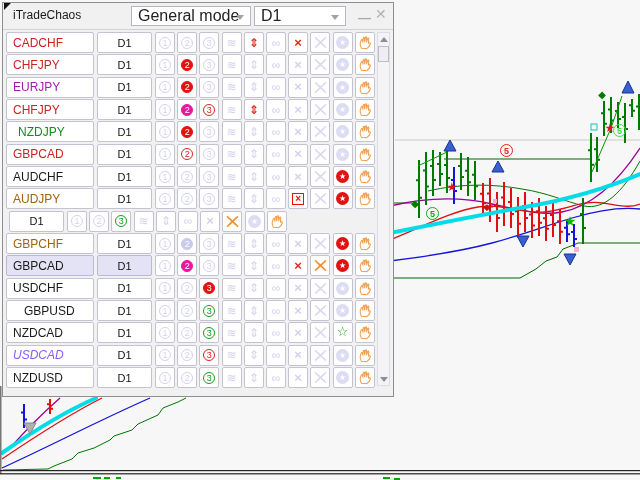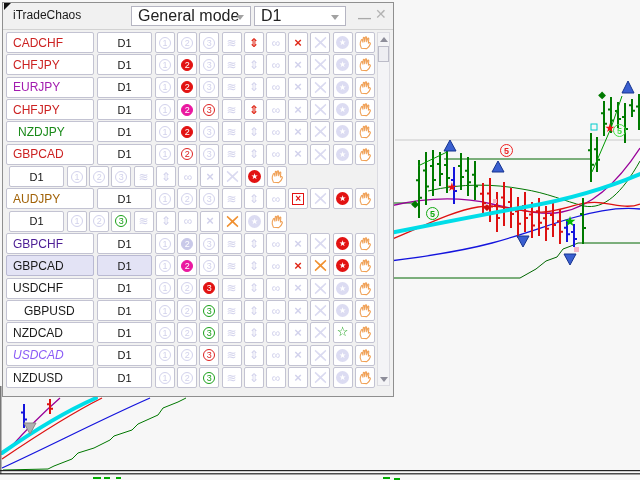--- a/index.html
+++ b/index.html
@@ -407,20 +407,21 @@
             <span class="sc">★</span>
           </span>
           <span class="cell ic on">
             <svg width="14" height="15" viewBox="0 0 14 15">
               <path d="M3.4 13.2 C2.3 11.2 1.8 9.2 2.3 7.6 L3.3 5 C3.6 4.4 4.4 4.6 4.5 5.2 L4.9 7.2 L5.3 2.8 C5.4 2.1 6.3 2.1 6.4 2.8 L6.7 6.6 L7.5 2.2 C7.6 1.5 8.5 1.6 8.5 2.3 L8.7 6.7 L9.8 3.4 C10 2.8 10.9 3 10.8 3.7 L10.4 8.1 C11.4 7.2 12.7 7.7 12.3 9 C11.6 11.2 10.3 12.6 8.8 13.6 Z" fill="#fff" stroke="#f0a055" stroke-width="1.1" stroke-linejoin="round"></path>
             </svg>
           </span>
         </span>
   </div>
       <div class="row">
+    <div class="cell pair" style="color: rgb(26, 26, 26);">AUDCHF</div>
     <div class="cell tf">D1</div>
     <span class="icons">
           <span class="cell ic off">
             <span class="dg">1</span>
           </span>
           <span class="cell ic off">
             <span class="dg">2</span>
           </span>
           <span class="cell ic off">
             <span class="dg">3</span>
@@ -525,21 +526,21 @@
             <span class="sc">★</span>
           </span>
           <span class="cell ic on">
             <svg width="14" height="15" viewBox="0 0 14 15">
               <path d="M3.4 13.2 C2.3 11.2 1.8 9.2 2.3 7.6 L3.3 5 C3.6 4.4 4.4 4.6 4.5 5.2 L4.9 7.2 L5.3 2.8 C5.4 2.1 6.3 2.1 6.4 2.8 L6.7 6.6 L7.5 2.2 C7.6 1.5 8.5 1.6 8.5 2.3 L8.7 6.7 L9.8 3.4 C10 2.8 10.9 3 10.8 3.7 L10.4 8.1 C11.4 7.2 12.7 7.7 12.3 9 C11.6 11.2 10.3 12.6 8.8 13.6 Z" fill="#fff" stroke="#f0a055" stroke-width="1.1" stroke-linejoin="round"></path>
             </svg>
           </span>
         </span>
   </div>
       <div class="row">
-    <div class="cell pair" style="color: #4c1d95;">GBPCHF</div>
+    <div class="cell pair" style="color: #a16207;">GBPCHF</div>
     <div class="cell tf">D1</div>
     <span class="icons">
           <span class="cell ic off">
             <span class="dg">1</span>
           </span>
           <span class="cell ic lavfill">
             <span class="dg">2</span>
           </span>
           <span class="cell ic off">
             <span class="dg">3</span>

